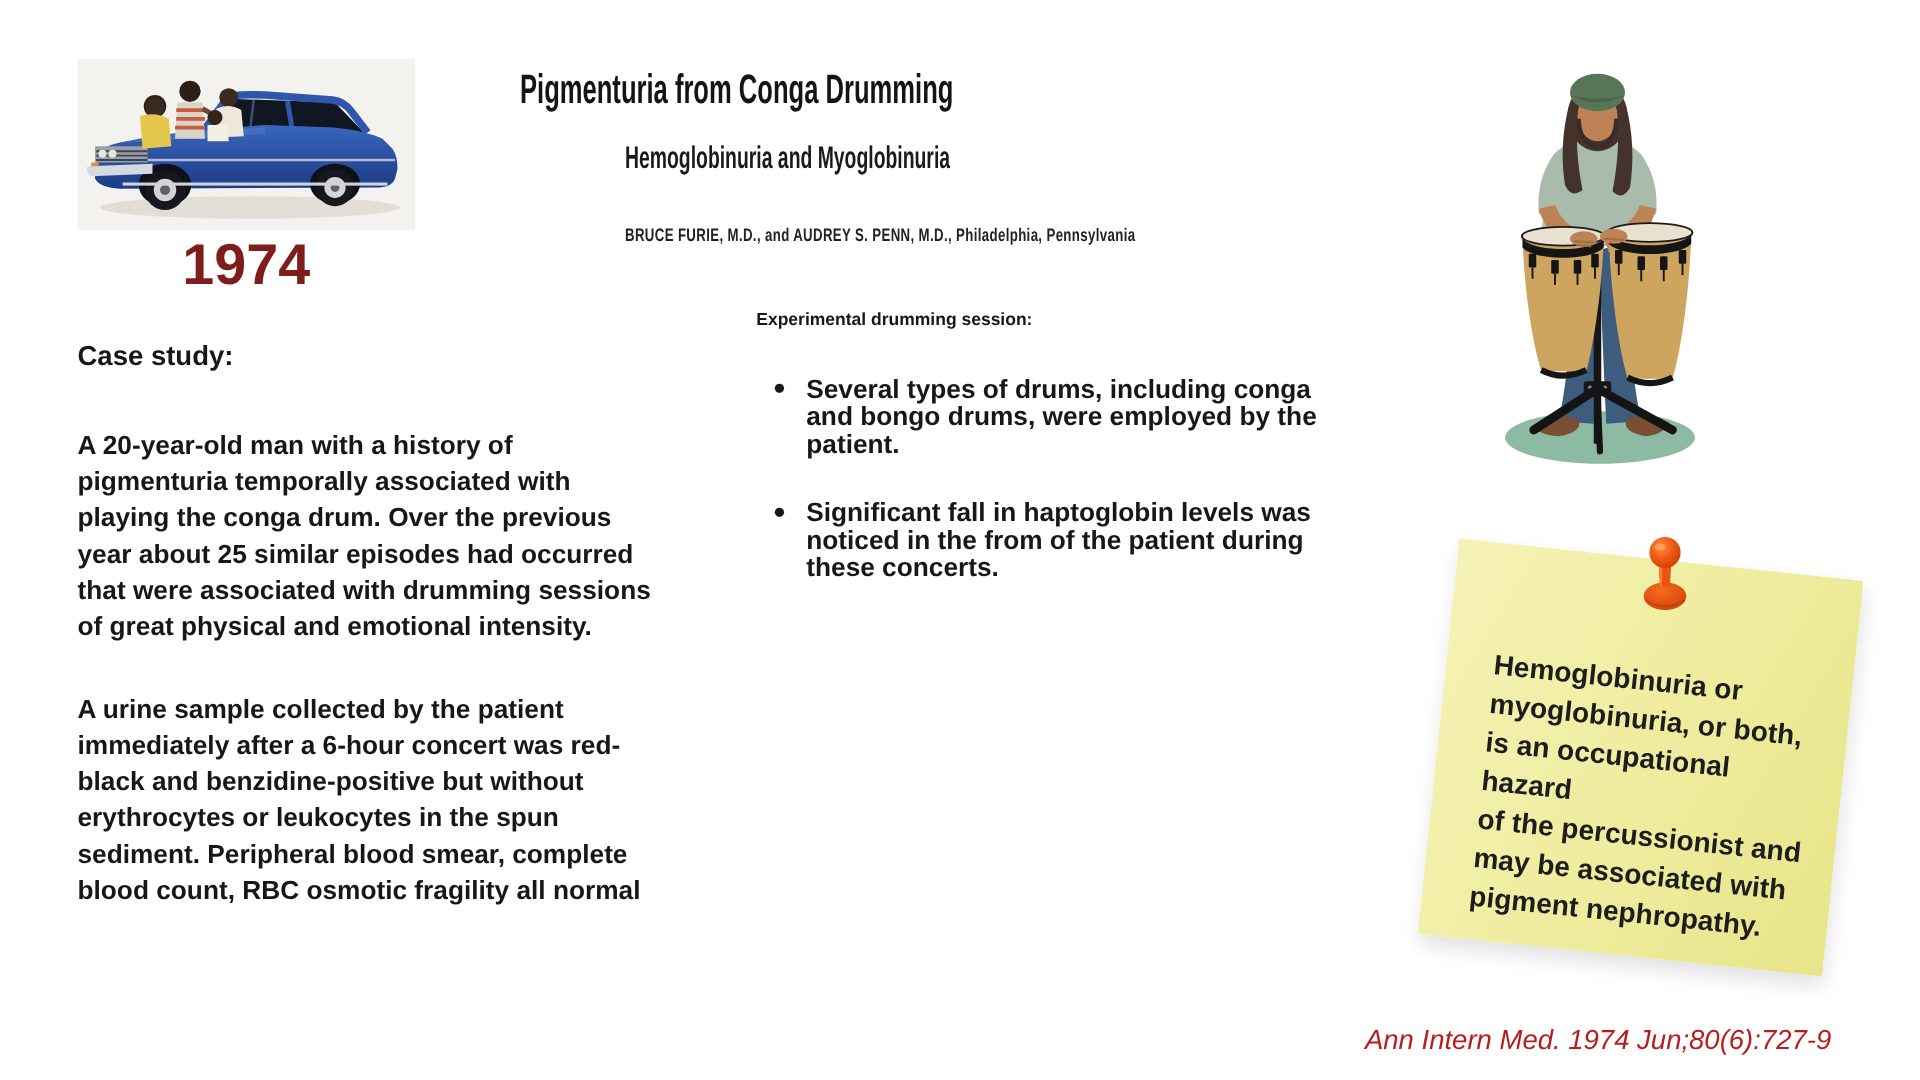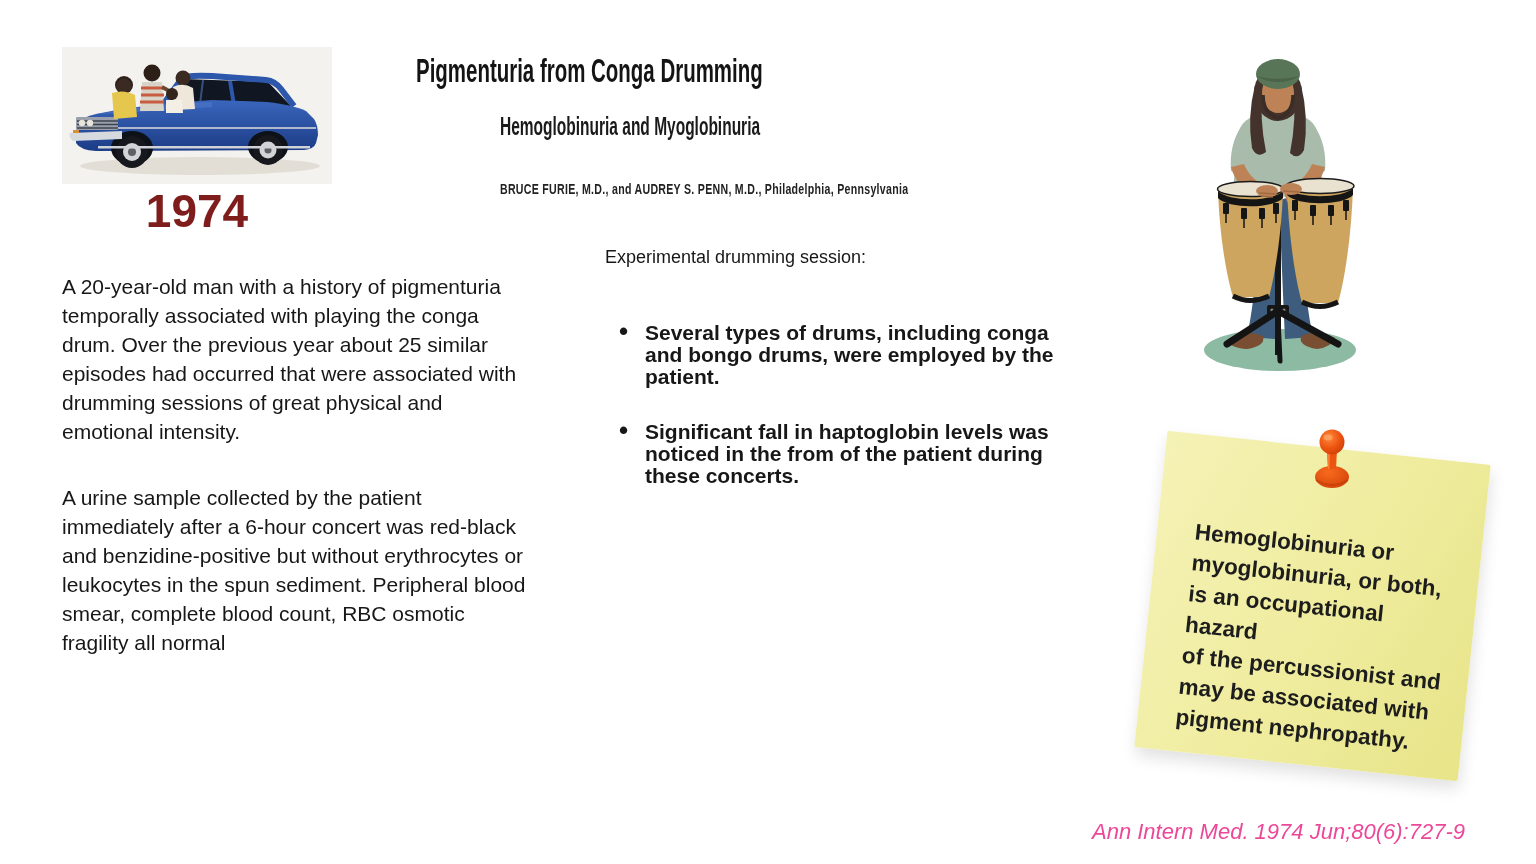--- a/index.html
+++ b/index.html
@@ -26,25 +26,25 @@
     transform:scaleX(0.62);transform-origin:0 0;white-space:nowrap;
   }
   .paper-authors{
     left:500px;top:181px;font-size:14.5px;font-weight:700;color:#222;
     letter-spacing:0.4px;transform:scaleX(0.73);transform-origin:0 0;white-space:nowrap;
   }
 
   
   .case-study{left:62px;top:272px;width:468px;}
   .case-heading{font-size:22px;font-weight:700;margin:0 0 44px 0;}
-  .case-par{font-size:21px;font-weight:400;line-height:29px;margin:0 0 37px 0;}
+  .case-par{font-size:21px;font-weight:700;line-height:29px;margin:0 0 37px 0;}
 
   
   .experiment{left:605px;top:247px;width:450px;}
-  .exp-heading{font-size:18px;font-weight:400;margin:0 0 54px 0;}
+  .exp-heading{font-size:14px;font-weight:700;margin:0 0 38px 0;}
   .exp-list{list-style:none;margin:0;padding:0;}
   .exp-list li{
     position:relative;padding-left:40px;margin:0 0 33px 0;
     font-size:21px;font-weight:700;line-height:22px;
   }
   .exp-list li::before{
     content:"\2022";position:absolute;left:14px;top:-2px;font-size:26px;
   }
 
   
@@ -61,21 +61,21 @@
     padding:82px 26px 0 38px;
   }
   .note-line{
     font-size:22.5px;font-weight:700;line-height:31px;color:#1d1d1d;
   }
   .pushpin{left:1308px;top:428px;width:48px;height:68px;z-index:5;}
 
   
   .citation{
     left:1000px;top:819px;width:465px;text-align:right;
-    font-size:22px;font-style:italic;color:#ec4899;
+    font-size:22px;font-style:italic;color:#b91c1c;
   }
 </style>
 </head>
 <body>
 
 <div class="abs car-photo">
   <svg width="270" height="137" viewBox="0 0 270 137">
     <rect x="0" y="0" width="270" height="137" fill="#f4f2ee"></rect>
     <ellipse cx="138" cy="119" rx="120" ry="9" fill="#e2ded6"></ellipse>
     <defs>
@@ -132,20 +132,21 @@
   </svg>
 </div>
 
 <div class="abs year">1974</div>
 
 <div class="abs paper-title">Pigmenturia from Conga Drumming</div>
 <div class="abs paper-subtitle">Hemoglobinuria and Myoglobinuria</div>
 <div class="abs paper-authors">BRUCE FURIE, M.D., and AUDREY S. PENN, M.D., Philadelphia, Pennsylvania</div>
 
 <div class="abs case-study">
+  <p class="case-heading">Case study:</p>
   <p class="case-par">A 20-year-old man with a history of pigmenturia temporally associated with playing the conga drum. Over the previous year about 25 similar episodes had occurred that were associated with drumming sessions of great physical and emotional intensity.</p>
   <p class="case-par">A urine sample collected by the patient immediately after a 6-hour concert was red-black and benzidine-positive but without erythrocytes or leukocytes in the spun sediment. Peripheral blood smear, complete blood count, RBC osmotic fragility all normal</p>
 </div>
 
 <div class="abs experiment">
   <p class="exp-heading">Experimental drumming session:</p>
   <ul class="exp-list">
     <li>Several types of drums, including conga and bongo drums, were employed by the patient.</li>
     <li>Significant fall in haptoglobin levels was noticed in the from of the patient during these concerts.</li>
   </ul>

